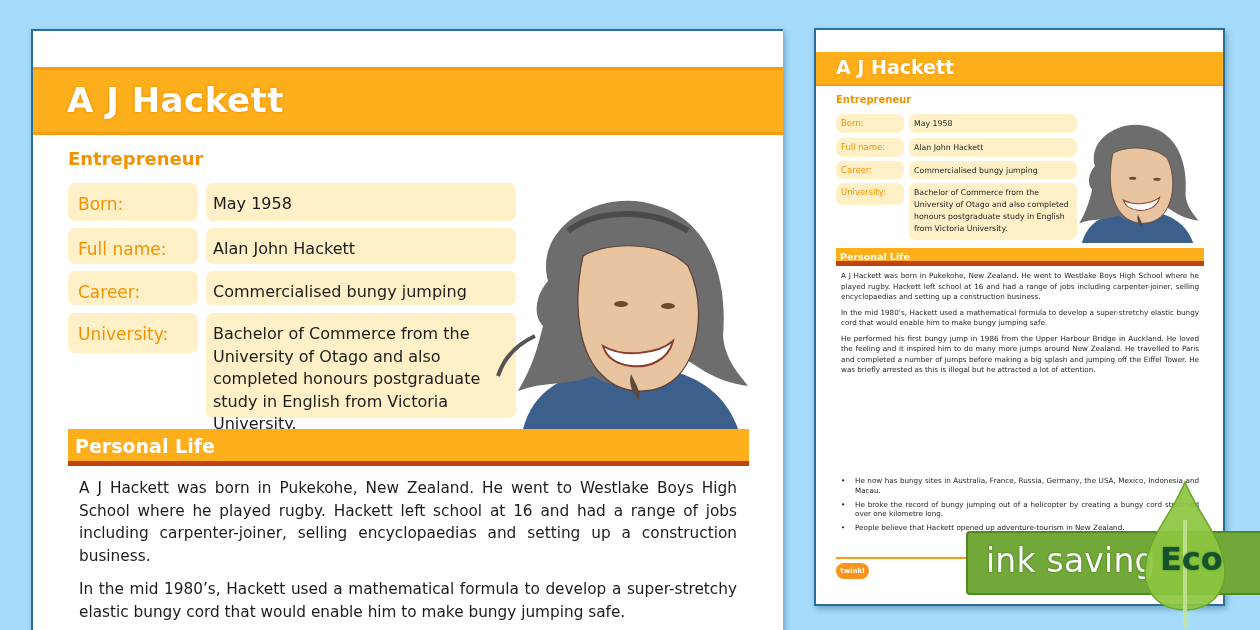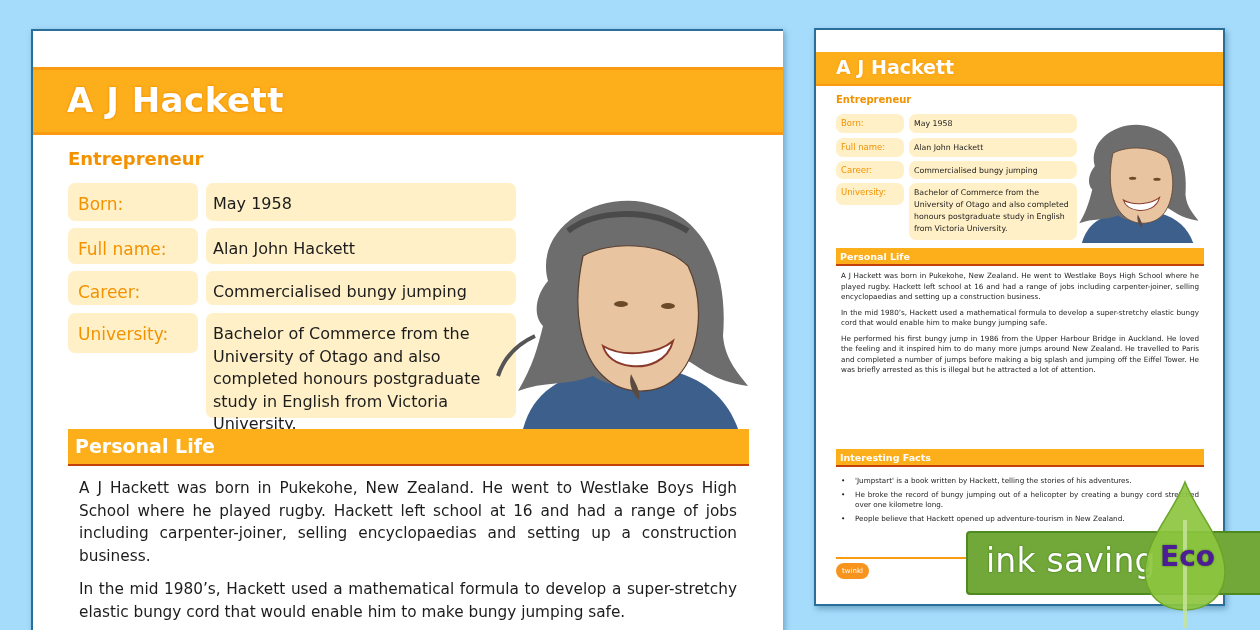--- a/index.html
+++ b/index.html
@@ -22,21 +22,21 @@
   }
   .page-l .subtitle { position: absolute; left: 35px; top: 117px; color: #f39200; font-weight: bold; font-size: 18px; }
 
   .info-table { position: absolute; }
   .info-label, .info-value { position: absolute; background: #fff0c7; color: #1c1c1c; border-radius: 7px; }
   .info-label { color: #f39200; }
 
   .page-l .info-label { left: 35px; width: 130px; font-size: 17px; padding: 11px 0 0 10px; }
   .page-l .info-value { left: 173px; width: 310px; font-size: 16px; padding: 10px 0 0 7px; line-height: 22.5px; }
 
-  .section-bar { position: absolute; background: #fdae1b; border-bottom: 2px solid #c2410c; }
+  .section-bar { position: absolute; background: #fdae1b; border-bottom: 5px solid #c2410c; }
   .section-title { color: #fff; font-weight: bold; }
   .page-l .section-bar { left: 35px; top: 398px; width: 681px; height: 37px; }
   .page-l .section-title { position: absolute; left: 7px; top: 6px; font-size: 19px; }
   .page-l .body-text { position: absolute; left: 46px; top: 446px; width: 658px; font-size: 15.3px; line-height: 22.6px; color: #1c1c1c; text-align: justify; }
   .page-l .body-text p { margin-bottom: 11px; }
 
   
   .portrait { position: absolute; overflow: hidden; }
   .portrait svg { width: 100%; height: 100%; display: block; }
 
@@ -57,31 +57,31 @@
   .page-r .section-bar { left: 20px; width: 368px; height: 18px; }
   .page-r .section-title { position: absolute; left: 4px; top: 3px; font-size: 9.5px; }
   .page-r .body-text { position: absolute; left: 25px; width: 358px; font-size: 7.2px; line-height: 10.5px; color: #1c1c1c; text-align: justify; }
   .page-r .body-text p { margin-bottom: 5px; }
   .page-r .facts { position: absolute; left: 25px; top: 446px; width: 358px; font-size: 7.2px; line-height: 9.5px; color: #1c1c1c; list-style: none; }
   .page-r .facts li { position: relative; padding-left: 14px; margin-bottom: 4.5px; text-align: justify; }
   .page-r .facts li::before { content: "•"; position: absolute; left: 0; top: 0; }
   .page-r .footer-line { position: absolute; left: 20px; top: 527px; width: 368px; height: 2px; background: #f99a10; }
   .page-r .logo {
     position: absolute; left: 20px; top: 533px; width: 33px; height: 16px; border-radius: 8px;
-    background: #f7941d; color: #fff; font-size: 7px; font-weight: normal; text-align: center; line-height: 16px;
+    background: #f7941d; color: #fff; font-size: 7px; font-weight: bold; text-align: center; line-height: 16px;
   }
 
   
   .eco-banner {
     position: absolute; left: 966px; top: 531px; width: 294px; height: 64px;
     background: #72a83a; border: 2px solid #4e8a1f; border-right: none; border-radius: 4px 0 0 4px;
   }
   .eco-text { position: absolute; left: 18px; top: 8px; color: #fff; font-size: 33px; letter-spacing: 0.2px; text-shadow: 0 0 2px #3d7a12, 0 0 1px #3d7a12; }
   .eco-drop { position: absolute; left: 1143px; top: 480px; width: 84px; height: 150px; }
-  .eco-word { position: absolute; left: 1160px; top: 540px; color: #4c1d95; font-weight: bold; font-size: 28px; text-shadow: 0 0 2px #3d7a12; }
+  .eco-word { position: absolute; left: 1160px; top: 540px; color: #14532d; font-weight: bold; font-size: 32px; text-shadow: 0 0 2px #3d7a12; }
 </style>
 </head>
 <body>
 
 <div class="page-l">
   <div class="title-bar">
     <div class="title">A J Hackett</div>
   </div>
   <div class="subtitle">Entrepreneur</div>
 
@@ -154,25 +154,22 @@
 
   <div class="section-bar" style="top:218px;">
     <div class="section-title">Personal Life</div>
   </div>
   <div class="body-text" style="top:241px;">
     <p>A J Hackett was born in Pukekohe, New Zealand. He went to Westlake Boys High School where he played rugby. Hackett left school at 16 and had a range of jobs including carpenter-joiner, selling encyclopaedias and setting up a construction business.</p>
     <p>In the mid 1980’s, Hackett used a mathematical formula to develop a super-stretchy elastic bungy cord that would enable him to make bungy jumping safe.</p>
     <p>He performed his first bungy jump in 1986 from the Upper Harbour Bridge in Auckland. He loved the feeling and it inspired him to do many more jumps around New Zealand. He travelled to Paris and completed a number of jumps before making a big splash and jumping off the Eiffel Tower. He was briefly arrested as this is illegal but he attracted a lot of attention.</p>
   </div>
 
-  <div class="section-bar" style="top:419px;">
-    <div class="section-title">Interesting Facts</div>
-  </div>
   <ul class="facts">
-    <li>'Jumpstart' is a book written by Hackett, telling the stories of his adventures.</li>
+    <li>He now has bungy sites in Australia, France, Russia, Germany, the USA, Mexico, Indonesia and Macau.</li>
     <li>He broke the record of bungy jumping out of a helicopter by creating a bungy cord stretched over one kilometre long.</li>
     <li>People believe that Hackett opened up adventure-tourism in New Zealand.</li>
   </ul>
   <div class="footer-line"></div>
   <div class="logo">twinkl</div>
 </div>
 
 <div class="eco-banner">
   <div class="eco-text">ink saving</div>
 </div>

